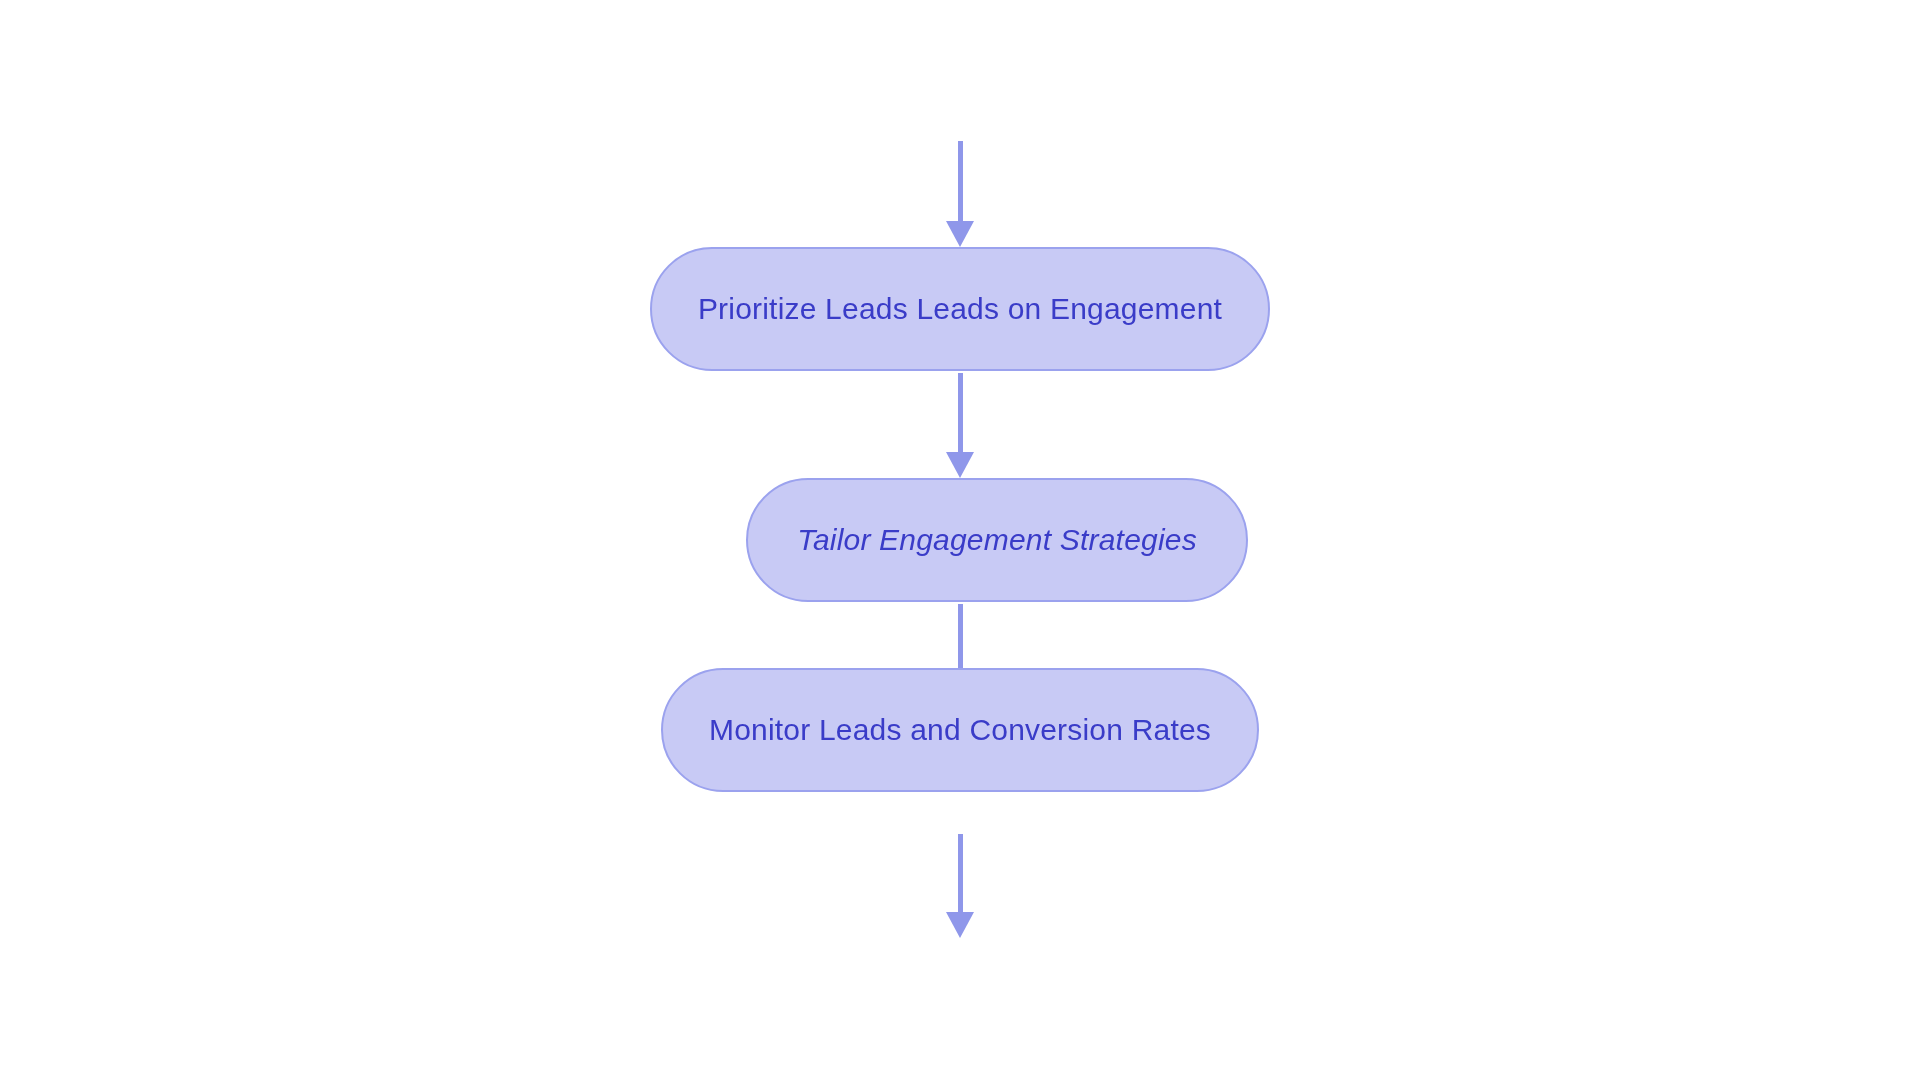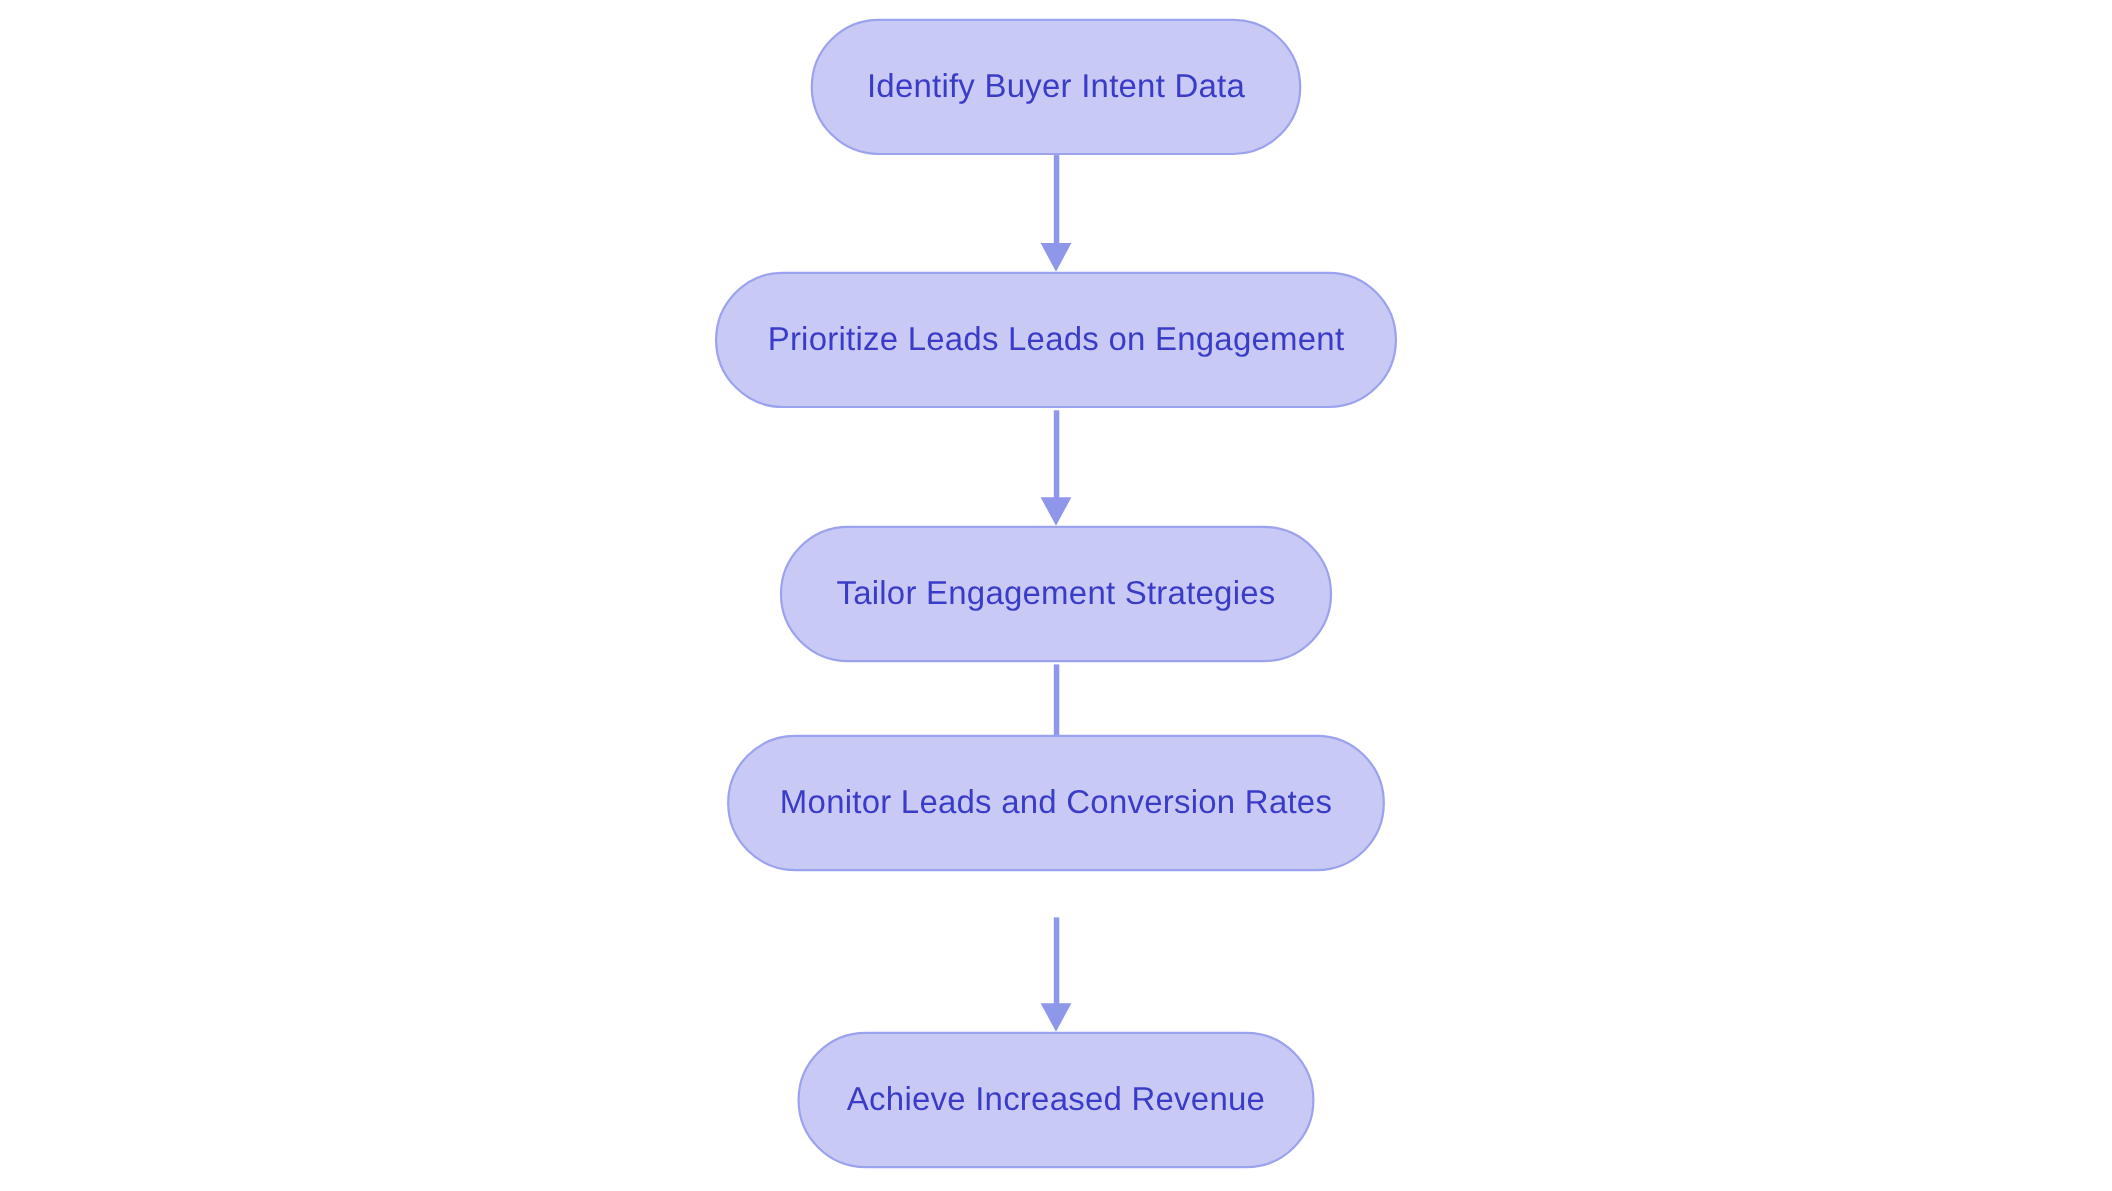--- a/index.html
+++ b/index.html
@@ -26,21 +26,21 @@
     height: 124px;
     border-radius: 62px;
     background: var(--node-fill);
     border: 2px solid var(--node-border);
     display: flex;
     align-items: center;
     justify-content: center;
   }
   .n1 { left: 737px; top: 17px;  width: 446px; }
   .n2 { left: 650px; top: 247px; width: 620px; }
-  .n3 { left: 709px; top: 478px; width: 502px; }
+  .n3 { left: 746px; top: 478px; width: 502px; font-style: italic; }
   .n4 { left: 661px; top: 668px; width: 598px; }
   .n5 { left: 725px; top: 938px; width: 470px; }
 
   .node-label {
     font-size: 30px;
     font-weight: 500;
     letter-spacing: 0.2px;
     color: var(--node-text);
     white-space: nowrap;
     text-align: center;
@@ -68,23 +68,20 @@
   .a3 .arrow-shaft { top: 604px; height: 82px; }
   .a3 .arrow-head  { top: 682px; }
   .a4 .arrow-shaft { top: 834px; height: 82px; }
   .a4 .arrow-head  { top: 912px; }
 </style>
 </head>
 <body>
 
 <div class="canvas">
 
-  <div class="node n1">
-    <span class="node-label">Identify Buyer Intent Data</span>
-  </div>
 
   <div class="arrow a1">
     <div class="arrow-shaft"></div>
     <div class="arrow-head"></div>
   </div>
 
   <div class="node n2">
     <span class="node-label">Prioritize Leads Leads on Engagement</span>
   </div>
 
@@ -104,17 +101,14 @@
 
   <div class="node n4">
     <span class="node-label">Monitor Leads and Conversion Rates</span>
   </div>
 
   <div class="arrow a4">
     <div class="arrow-shaft"></div>
     <div class="arrow-head"></div>
   </div>
 
-  <div class="node n5">
-    <span class="node-label">Achieve Increased Revenue</span>
-  </div>
 
 </div>
 
 </body></html>

